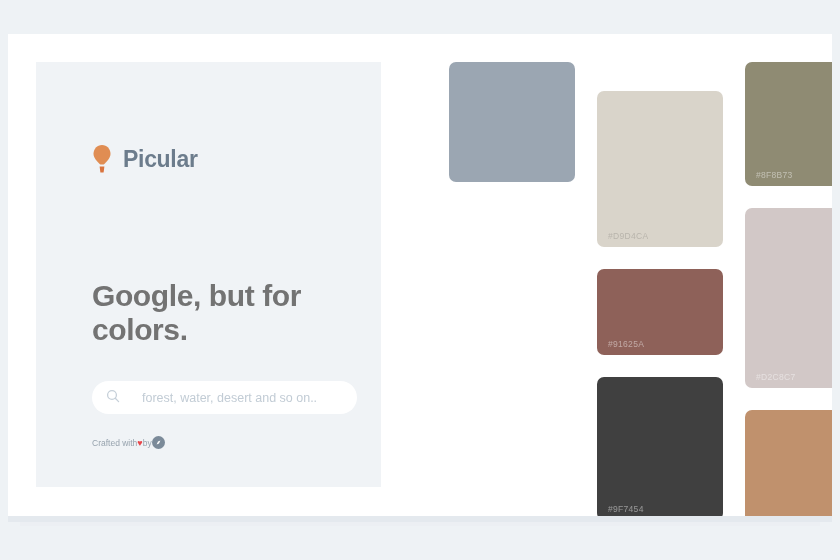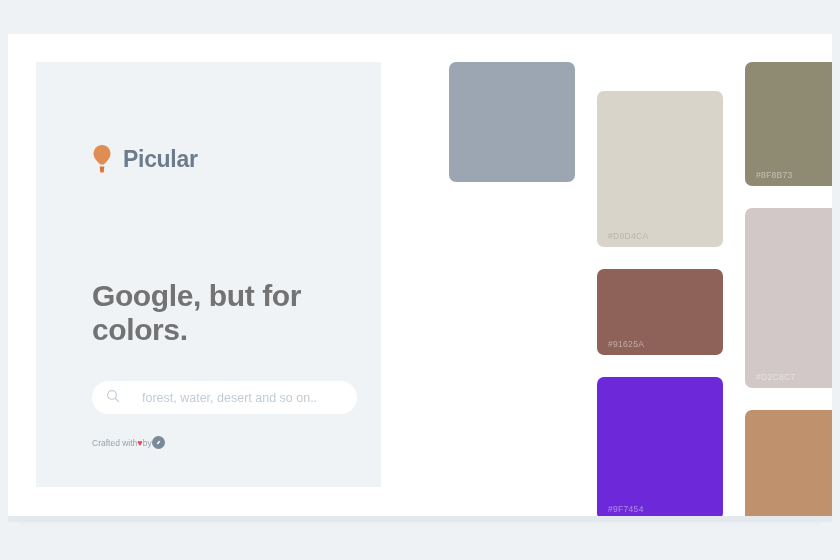--- a/index.html
+++ b/index.html
@@ -224,21 +224,21 @@
       </div>
     </div>
 
     <div class="swatch-col offset">
       <div class="swatch" style="background:#D9D4CA;height:156px;">
         <span class="swatch-label dark">#D9D4CA</span>
       </div>
       <div class="swatch" style="background:#8E6159;height:86px;">
         <span class="swatch-label">#91625A</span>
       </div>
-      <div class="swatch" style="background:#6d28d9;height:143px;">
+      <div class="swatch" style="background:#404040;height:143px;">
         <span class="swatch-label">#9F7454</span>
       </div>
 
     </div>
 
     <div class="swatch-col offset2">
       <div class="swatch" style="background:#8F8B73;height:124px;">
         <span class="swatch-label">#8F8B73</span>
       </div>
       <div class="swatch" style="background:#D2C8C7;height:180px;">

